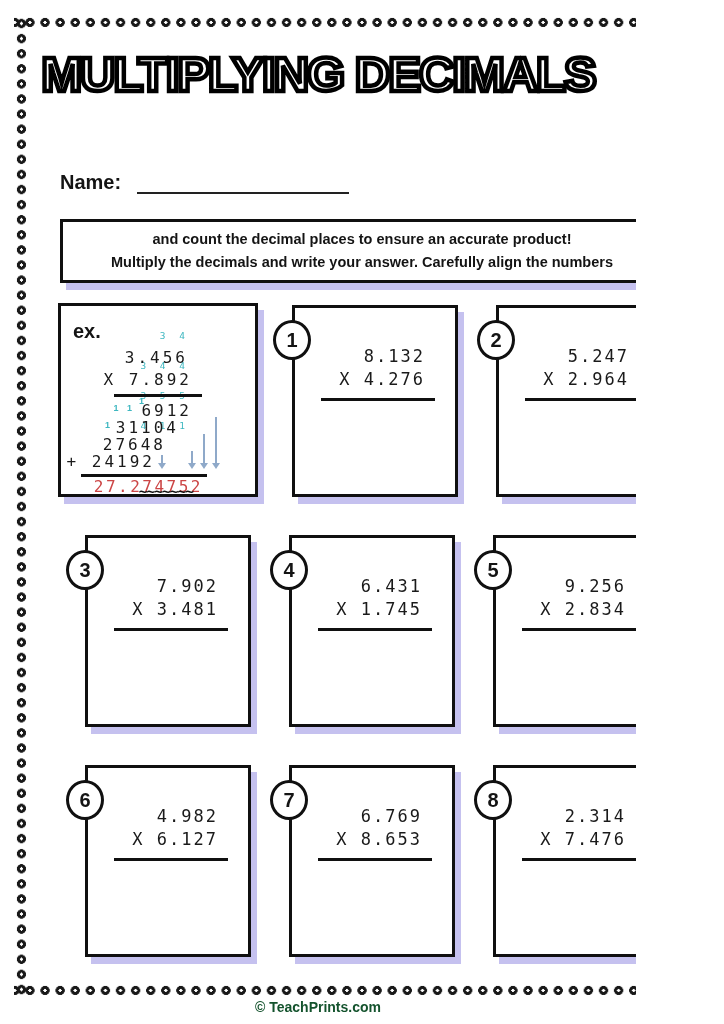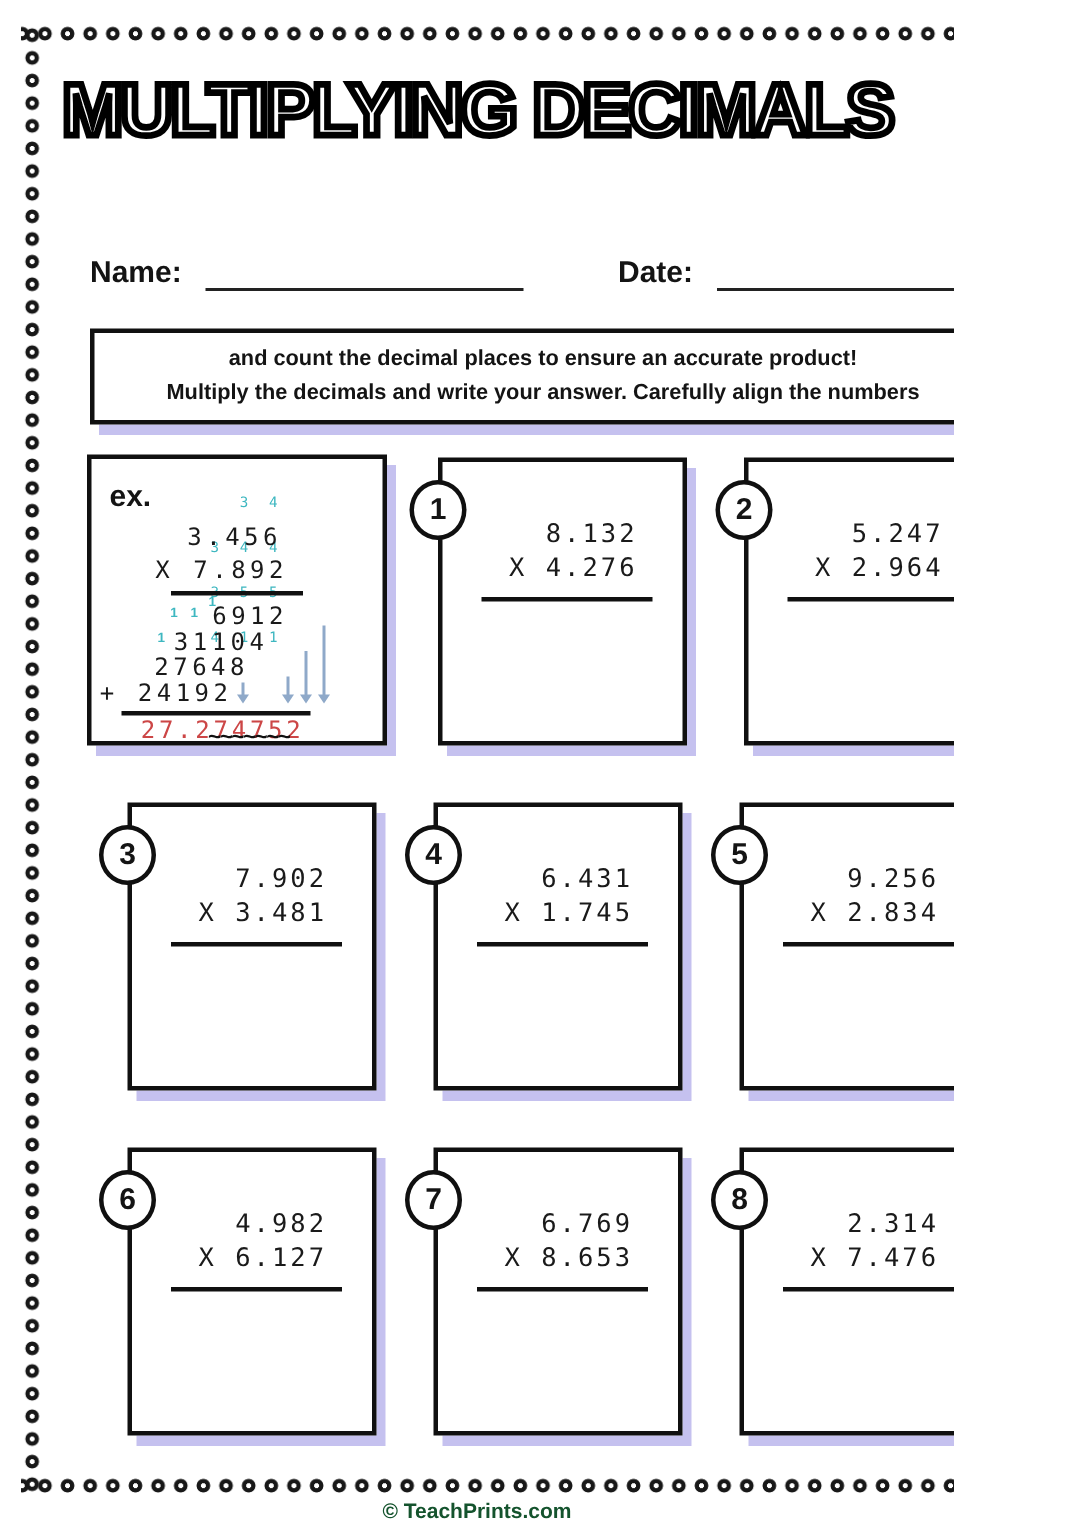--- a/index.html
+++ b/index.html
@@ -110,24 +110,20 @@
   <div class="dots dots-bottom"></div>
   <div class="dots dots-left"></div>
   <div class="dots dots-right"></div>
 
   <div class="title">MULTIPLYING DECIMALS</div>
 
   <div class="field" style="left:60px">
     <span class="field-label">Name:</span>
     <span class="wline" style="width:212px"></span>
   </div>
-  <div class="field" style="left:412px">
-    <span class="field-label">Date:</span>
-    <span class="wline" style="width:176px"></span>
-  </div>
 
   <div class="instr">
     <div>and count the decimal places to ensure an accurate product!</div>
     <div>Multiply the decimals and write your answer. Carefully align the numbers</div>
   </div>
 
   <div class="exbox">
     <div class="exlabel">ex.</div>
     <div class="carries">
       <div>3 4</div>

